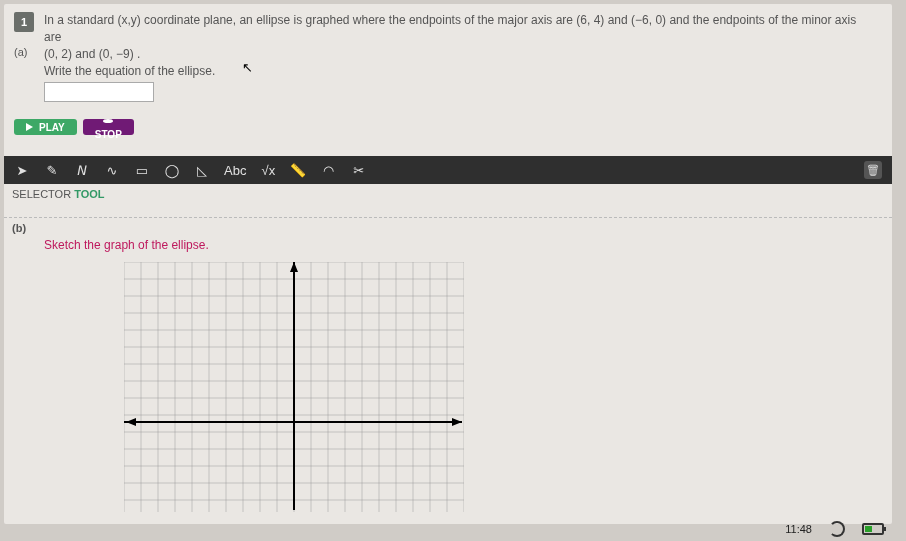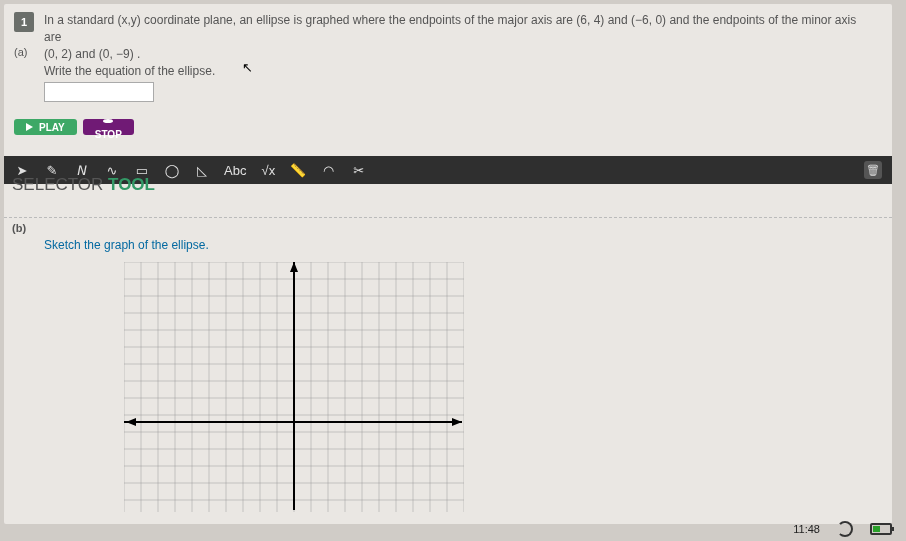--- a/index.html
+++ b/index.html
@@ -88,40 +88,40 @@
   cursor: pointer;
 }
 .trash {
   margin-left: auto;
   width: 18px; height: 18px;
   background: #555; border-radius: 3px;
   display:flex;align-items:center;justify-content:center;
   color:#ddd;font-size:11px;
 }
 .sel-title {
-  position: absolute; top: 171px; left: 8px;
-  font-size: 17px; color: #555;
+  position: absolute; top: 184px; left: 8px;
+  font-size: 11px; color: #555;
 }
 .sel-title b { color: #339966; font-weight: bold; }
 .sel-sub {
   position: absolute; top: 198px; left: 8px;
   font-size: 10.5px; color: #888;
 }
 .dash-line {
   position: absolute; top: 213px; left: 0; right: 0;
   border-top: 1px dashed #bbb;
 }
 .part-b { position: absolute; top: 218px; left: 8px; font-size: 11px; font-weight: bold; color: #555; }
-.part-b-text { position: absolute; top: 234px; left: 40px; font-size: 12px; color: #0369a1; }
+.part-b-text { position: absolute; top: 234px; left: 40px; font-size: 12px; color: #be185d; }
 .grid-wrap {
   position: absolute; top: 258px; left: 120px;
   width: 340px; height: 250px;
 }
 .status {
-  position: absolute; bottom: 4px; right: 14px;
+  position: absolute; bottom: 4px; right: 22px;
   display: flex; align-items: center; gap: 17px;
   font-size: 11px; color: #222; text-align: center;
 }
 .refresh {
   width:16px;height:16px;border:2px solid #333;border-radius:50%;
   border-left-color:transparent;position:relative;
 }
 .batt {
   width:22px;height:12px;border:2px solid #333;border-radius:2px;position:relative;
 }

